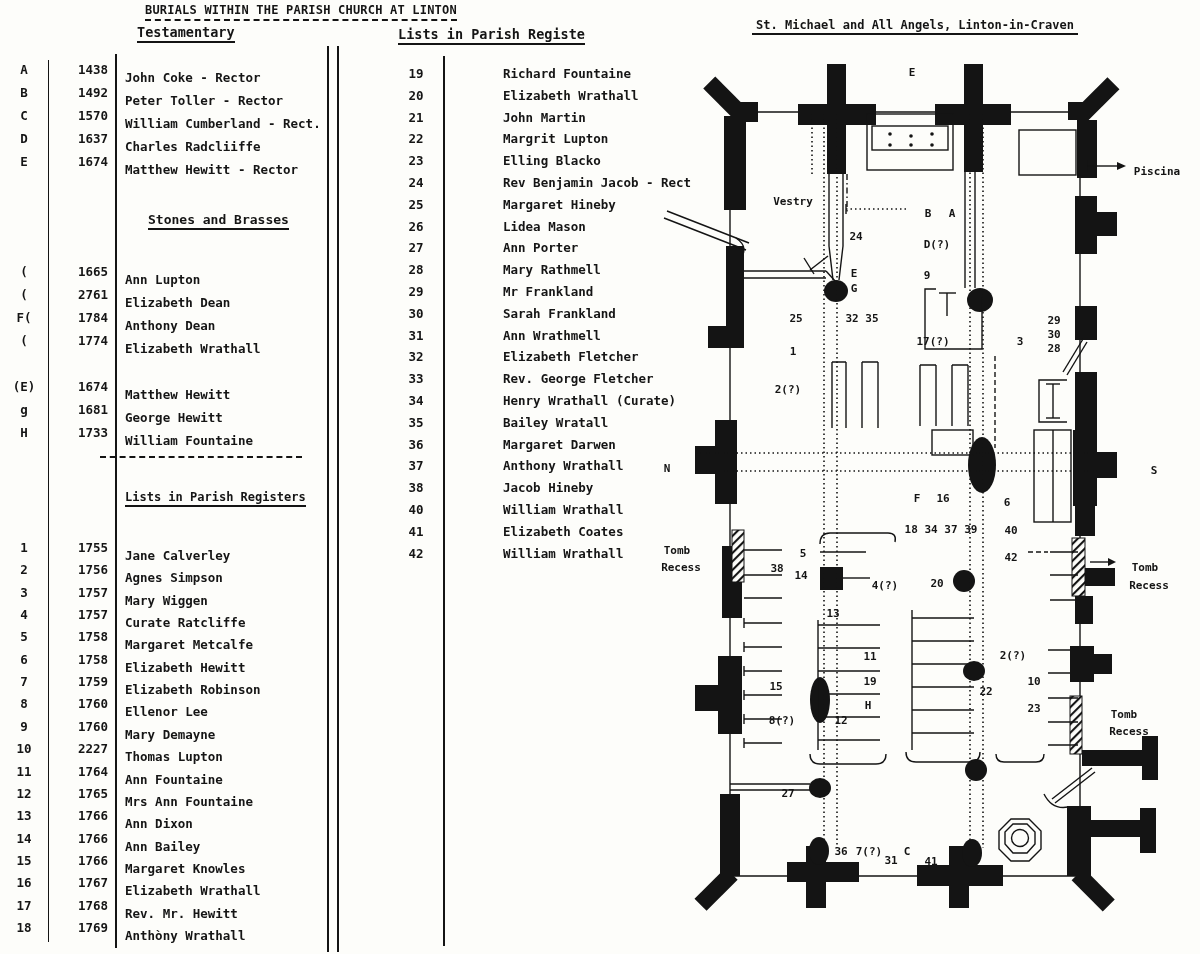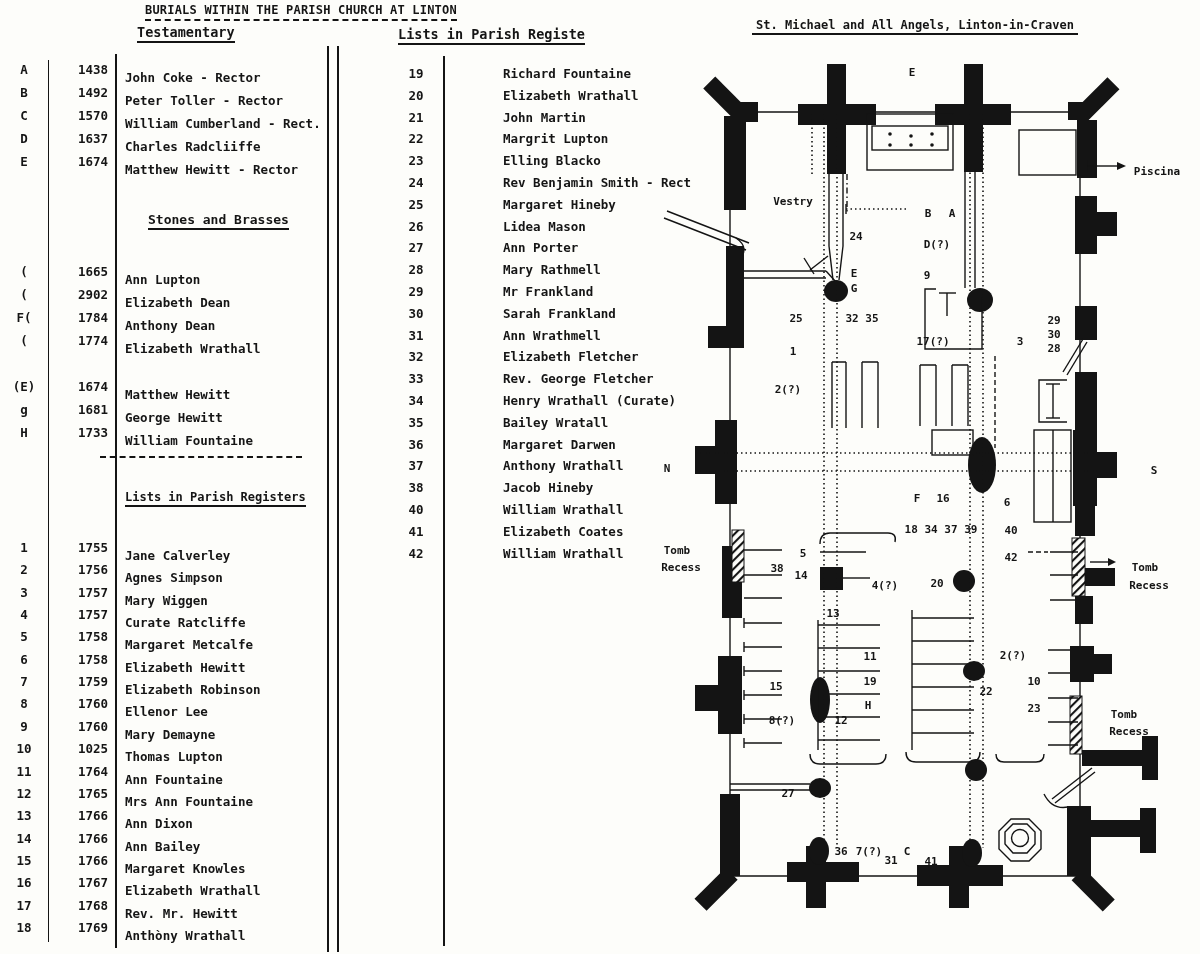--- a/index.html
+++ b/index.html
@@ -84,21 +84,21 @@
         <span class="c-year">1674</span>
         <span class="c-name">Matthew Hewitt - Rector</span>
       </div>
       <div class="lrow" style="top: 264px;">
         <span class="c-letter">(</span>
         <span class="c-year">1665</span>
         <span class="c-name">Ann Lupton</span>
       </div>
       <div class="lrow" style="top: 287px;">
         <span class="c-letter">(</span>
-        <span class="c-year">2902</span>
+        <span class="c-year">2761</span>
         <span class="c-name">Elizabeth Dean</span>
       </div>
       <div class="lrow" style="top: 310px;">
         <span class="c-letter">F(</span>
         <span class="c-year">1784</span>
         <span class="c-name">Anthony Dean</span>
       </div>
       <div class="lrow" style="top: 333px;">
         <span class="c-letter">(</span>
         <span class="c-year">1774</span>
@@ -159,21 +159,21 @@
         <span class="c-year">1760</span>
         <span class="c-name">Ellenor Lee</span>
       </div>
       <div class="lrow" style="top: 718.8px;">
         <span class="c-letter">9</span>
         <span class="c-year">1760</span>
         <span class="c-name">Mary Demayne</span>
       </div>
       <div class="lrow" style="top: 741.15px;">
         <span class="c-letter">10</span>
-        <span class="c-year">1025</span>
+        <span class="c-year">2227</span>
         <span class="c-name">Thomas Lupton</span>
       </div>
       <div class="lrow" style="top: 763.5px;">
         <span class="c-letter">11</span>
         <span class="c-year">1764</span>
         <span class="c-name">Ann Fountaine</span>
       </div>
       <div class="lrow" style="top: 785.85px;">
         <span class="c-letter">12</span>
         <span class="c-year">1765</span>
@@ -226,21 +226,21 @@
       <div class="mrow" style="top: 131.4px;">
         <span class="c-num">22</span>
         <span class="c-mname">Margrit Lupton</span>
       </div>
       <div class="mrow" style="top: 153.2px;">
         <span class="c-num">23</span>
         <span class="c-mname">Elling Blacko</span>
       </div>
       <div class="mrow" style="top: 175px;">
         <span class="c-num">24</span>
-        <span class="c-mname">Rev Benjamin Smith - Rect</span>
+        <span class="c-mname">Rev Benjamin Jacob - Rect</span>
       </div>
       <div class="mrow" style="top: 196.8px;">
         <span class="c-num">25</span>
         <span class="c-mname">Margaret Hineby</span>
       </div>
       <div class="mrow" style="top: 218.6px;">
         <span class="c-num">26</span>
         <span class="c-mname">Lidea Mason</span>
       </div>
       <div class="mrow" style="top: 240.4px;">

